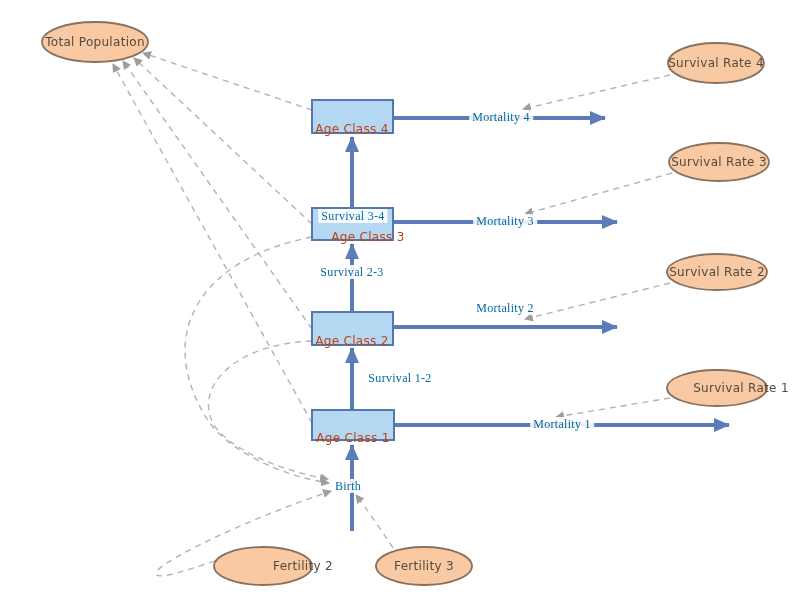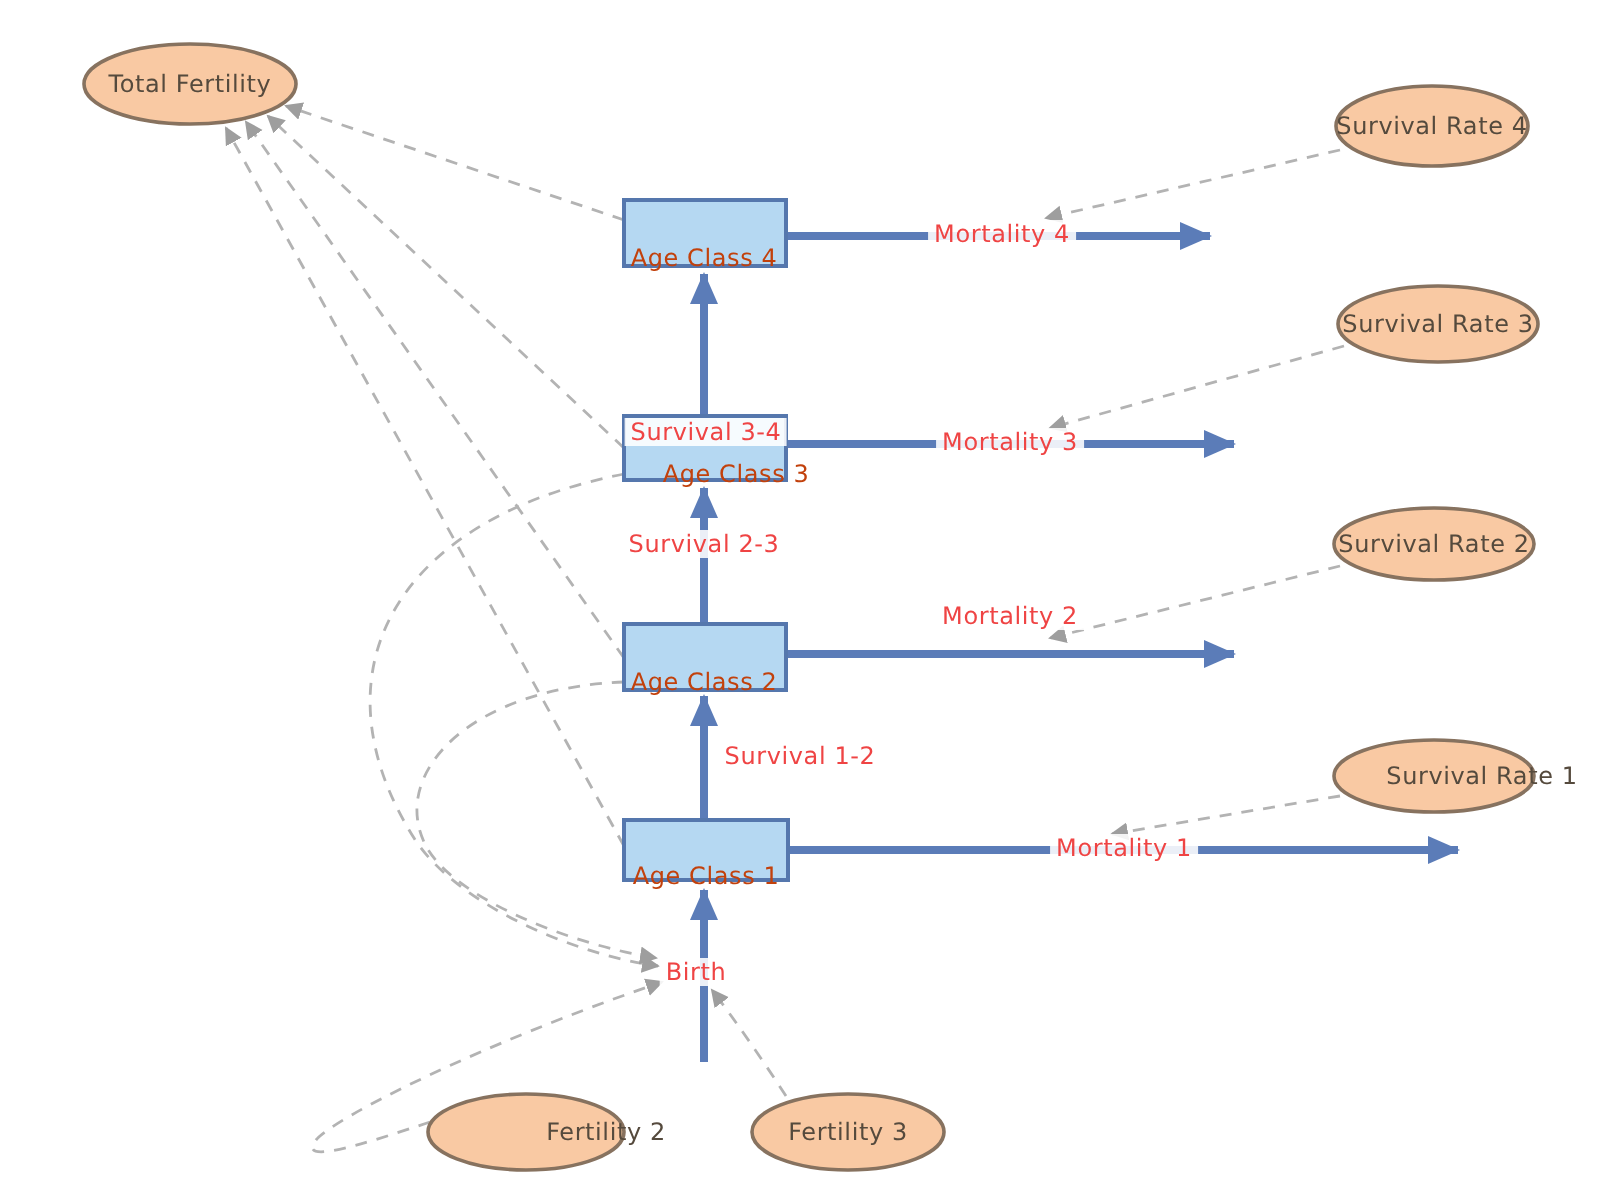--- a/index.html
+++ b/index.html
@@ -3,21 +3,21 @@
 <meta charset="utf-8">
 <style>
   html,body{margin:0;padding:0;background:#ffffff;}
   #canvas{position:relative;width:800px;height:600px;background:#ffffff;overflow:hidden;
           font-family:"DejaVu Sans",sans-serif;}
   #diagram-svg{position:absolute;left:0;top:0;}
   .lbl{position:absolute;transform:translate(-50%,-50%);white-space:nowrap;
        font-size:12px;letter-spacing:.3px;line-height:1;}
   .node-lbl{color:#c2410c;margin-top:13px;}
   .aux-lbl{color:#554a3d;}
-  .flow-lbl{color:#ef4444;background:rgba(255,255,255,.88);padding:1px 3px;}
+  .flow-lbl{color:#0369a1;background:rgba(255,255,255,.88);padding:1px 3px;font-family:Liberation Serif, serif;}
   .stock-shape{fill:#b5d8f2;stroke:#5577ad;stroke-width:2;}
   .aux-shape{fill:#f9c9a3;stroke:#87725f;stroke-width:1.8;}
   .flow-line{stroke:#5b7cb8;stroke-width:4;fill:none;}
   .link-line{stroke:#b3b3b3;stroke-width:1.4;fill:none;stroke-dasharray:6 5;}
 </style>
 </head>
 <body>
 
 <div id="canvas">
 
@@ -68,21 +68,21 @@
       <ellipse class="aux-shape" cx="95" cy="42" rx="53" ry="20"></ellipse>
       <ellipse class="aux-shape" cx="716" cy="63" rx="48" ry="20"></ellipse>
       <ellipse class="aux-shape" cx="719" cy="162" rx="50" ry="19"></ellipse>
       <ellipse class="aux-shape" cx="717" cy="272" rx="50" ry="18"></ellipse>
       <ellipse class="aux-shape" cx="717" cy="388" rx="50" ry="18"></ellipse>
       <ellipse class="aux-shape" cx="263" cy="566" rx="49" ry="19"></ellipse>
       <ellipse class="aux-shape" cx="424" cy="566" rx="48" ry="19"></ellipse>
     </g>
   </svg>
 
-  <div class="lbl aux-lbl" style="left:95px;top:42px;">Total Fertility</div>
+  <div class="lbl aux-lbl" style="left:95px;top:42px;">Total Population</div>
   <div class="lbl aux-lbl" style="left:716px;top:63px;">Survival Rate 4</div>
   <div class="lbl aux-lbl" style="left:719px;top:162px;">Survival Rate 3</div>
   <div class="lbl aux-lbl" style="left:717px;top:272px;">Survival Rate 2</div>
   <div class="lbl aux-lbl" style="left:717px;top:388px;margin-left:24px;">Survival Rate 1</div>
   <div class="lbl aux-lbl" style="left:263px;top:566px;margin-left:40px;">Fertility 2</div>
   <div class="lbl aux-lbl" style="left:424px;top:566px;">Fertility 3</div>
 
   <div class="lbl node-lbl" style="left:352px;top:116px;">Age Class 4</div>
   <div class="lbl node-lbl" style="left:368px;top:224px;">Age Class 3</div>
   <div class="lbl node-lbl" style="left:352px;top:328px;">Age Class 2</div>

